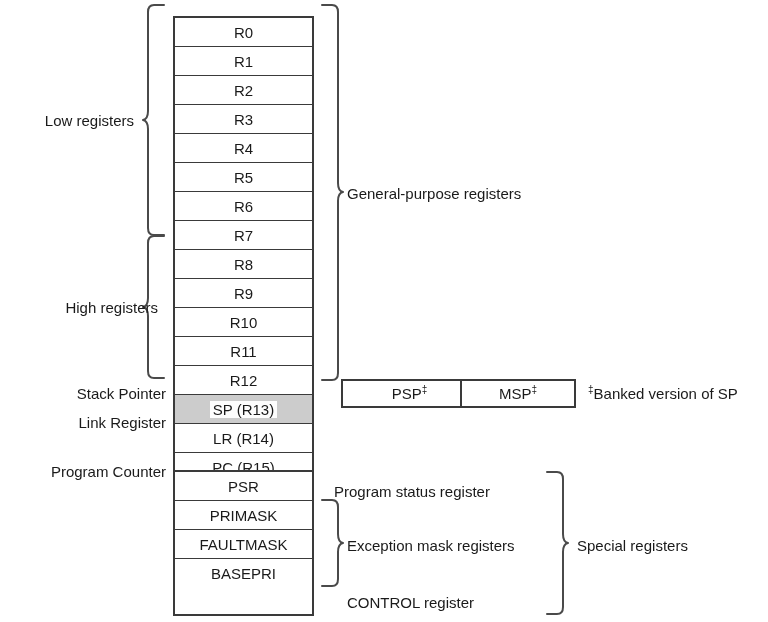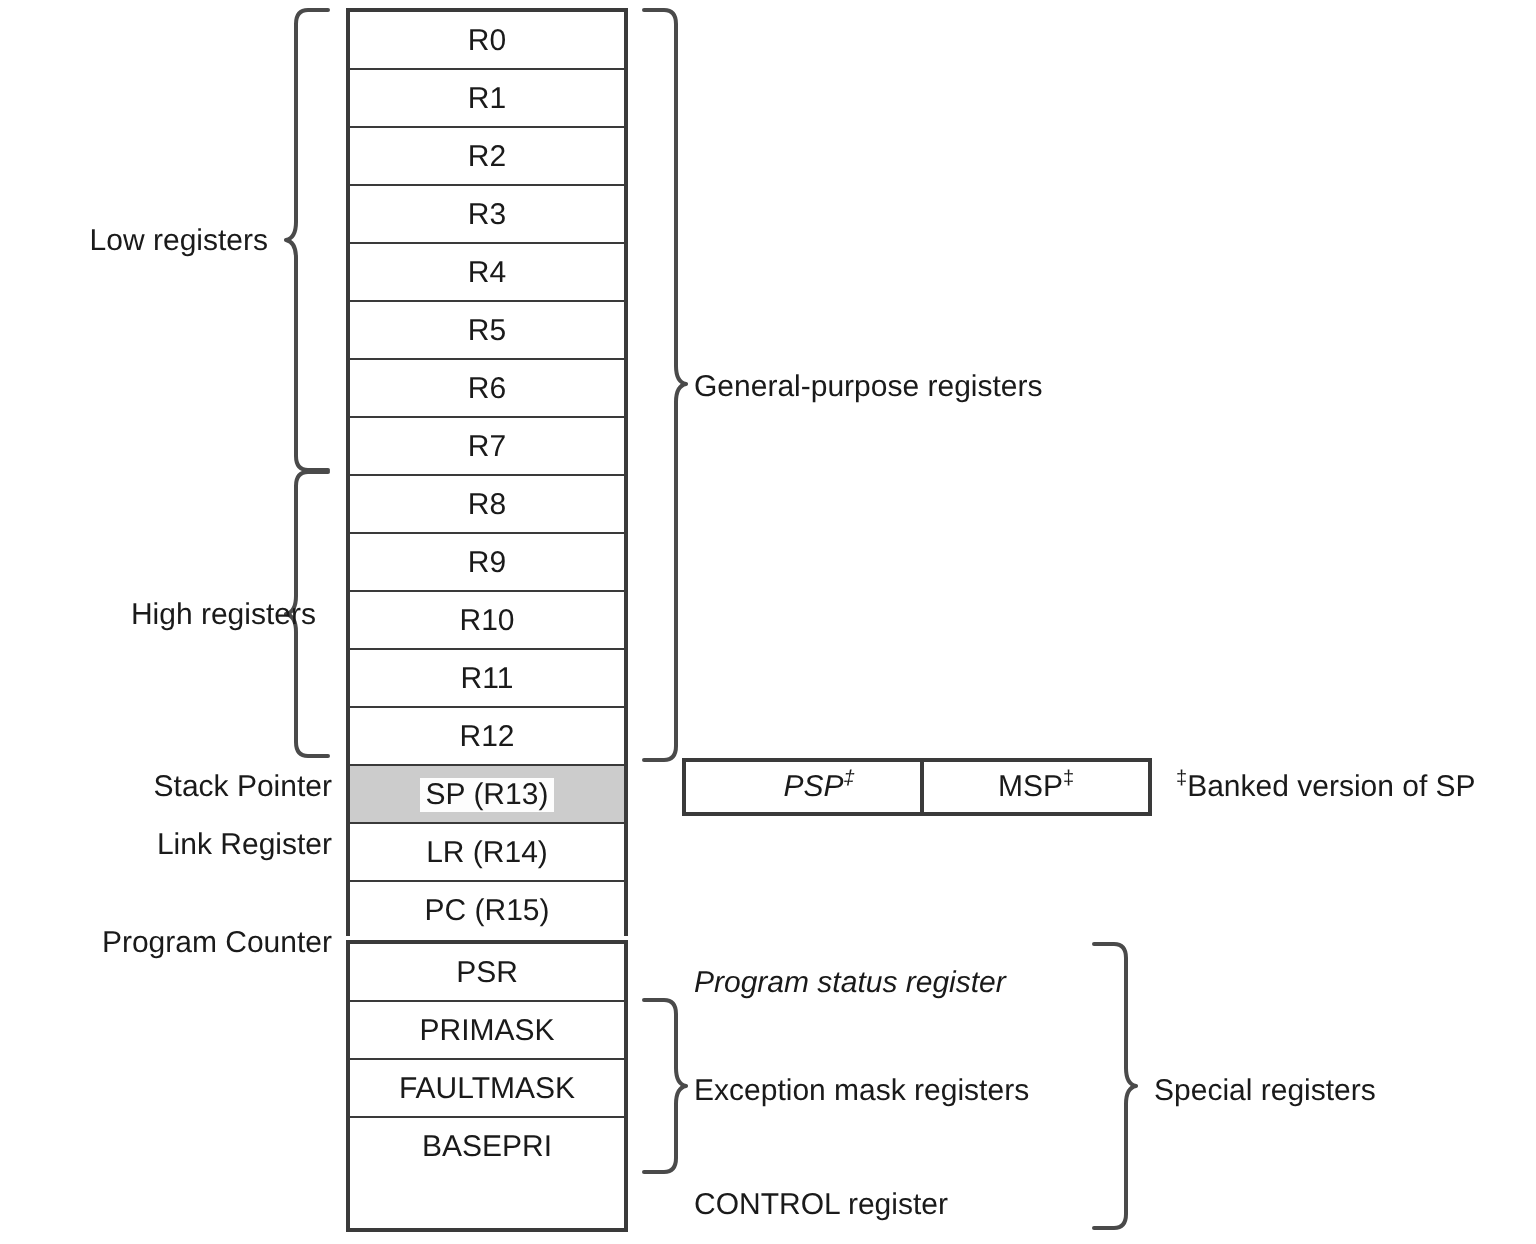--- a/index.html
+++ b/index.html
@@ -98,21 +98,21 @@
   <svg class="brace" style="left:142px; top:234px; width:24px; height:146px;" viewBox="0 0 24 146">
     <path d="M22,2 L12,2 Q6,2 6,9 L6,64 Q6,72 1,73 Q6,74 6,82 L6,137 Q6,144 12,144 L22,144"></path>
   </svg>
 
   <div class="lbl right" style="left:0; top:113px; width:134px;">Low registers</div>
   <div class="lbl right" style="left:0; top:300px; width:134px;padding-left:24px;">High registers</div>
   <div class="lbl right" style="left:0; top:386px; width:166px;">Stack Pointer</div>
   <div class="lbl right" style="left:0; top:415px; width:166px;">Link Register</div>
   <div class="lbl right" style="left:0; top:444px; width:166px;margin-top:20px;">Program Counter</div>
 
-  <div class="reg-block" style="top:4px; height:464px;" id="core-col">
+  <div class="reg-block" style="top:16px; height:464px;" id="core-col">
       <div class="reg-row"><span>R0</span></div>
       <div class="reg-row"><span>R1</span></div>
       <div class="reg-row"><span>R2</span></div>
       <div class="reg-row"><span>R3</span></div>
       <div class="reg-row"><span>R4</span></div>
       <div class="reg-row"><span>R5</span></div>
       <div class="reg-row"><span>R6</span></div>
       <div class="reg-row"><span>R7</span></div>
       <div class="reg-row"><span>R8</span></div>
       <div class="reg-row"><span>R9</span></div>
@@ -122,37 +122,37 @@
       <div class="reg-row shaded"><span class="hl">SP (R13)</span></div>
       <div class="reg-row"><span>LR (R14)</span></div>
       <div class="reg-row"><span>PC (R15)</span></div>
     </div>
 
   <svg class="brace" style="left:320px; top:3px; width:24px; height:379px;" viewBox="0 0 24 379">
     <path d="M2,2 L12,2 Q18,2 18,9 L18,180 Q18,188 23,189 Q18,190 18,198 L18,370 Q18,377 12,377 L2,377"></path>
   </svg>
   <div class="lbl" style="left:347px; top:186px;">General-purpose registers</div>
 
-  <div class="sbox" style="left:341px; top:379px; width:137px;font-style:italic;">
+  <div class="sbox" style="left:341px; top:379px; width:137px;">
     <span>PSP</span><sup>‡</sup>
   </div>
   <div class="sbox" style="left:460px; top:379px; width:116px;">
     <span>MSP</span><sup>‡</sup>
   </div>
 
   <div class="lbl" style="left:588px; top:386px;"><sup>‡</sup><span>Banked version of SP</span></div>
 
   <div class="reg-block" style="top:470px; height:146px;" id="special-col">
       <div class="reg-row"><span>PSR</span></div>
       <div class="reg-row"><span>PRIMASK</span></div>
       <div class="reg-row"><span>FAULTMASK</span></div>
       <div class="reg-row"><span>BASEPRI</span></div>
     </div>
 
-  <div class="lbl" style="left:347px; top:484px;font-style:italic;">Program status register</div>
+  <div class="lbl" style="left:334px; top:484px;">Program status register</div>
 
   <svg class="brace" style="left:320px; top:498px; width:24px; height:90px;" viewBox="0 0 24 90">
     <path d="M2,2 L12,2 Q18,2 18,9 L18,36 Q18,44 23,45 Q18,46 18,54 L18,81 Q18,88 12,88 L2,88"></path>
   </svg>
   <div class="lbl" style="left:347px; top:538px;">Exception mask registers</div>
 
   <div class="lbl" style="left:347px; top:595px;">CONTROL register</div>
 
   <svg class="brace" style="left:545px; top:470px; width:24px; height:146px;" viewBox="0 0 24 146">
     <path d="M2,2 L12,2 Q18,2 18,9 L18,64 Q18,72 23,73 Q18,74 18,82 L18,137 Q18,144 12,144 L2,144"></path>

